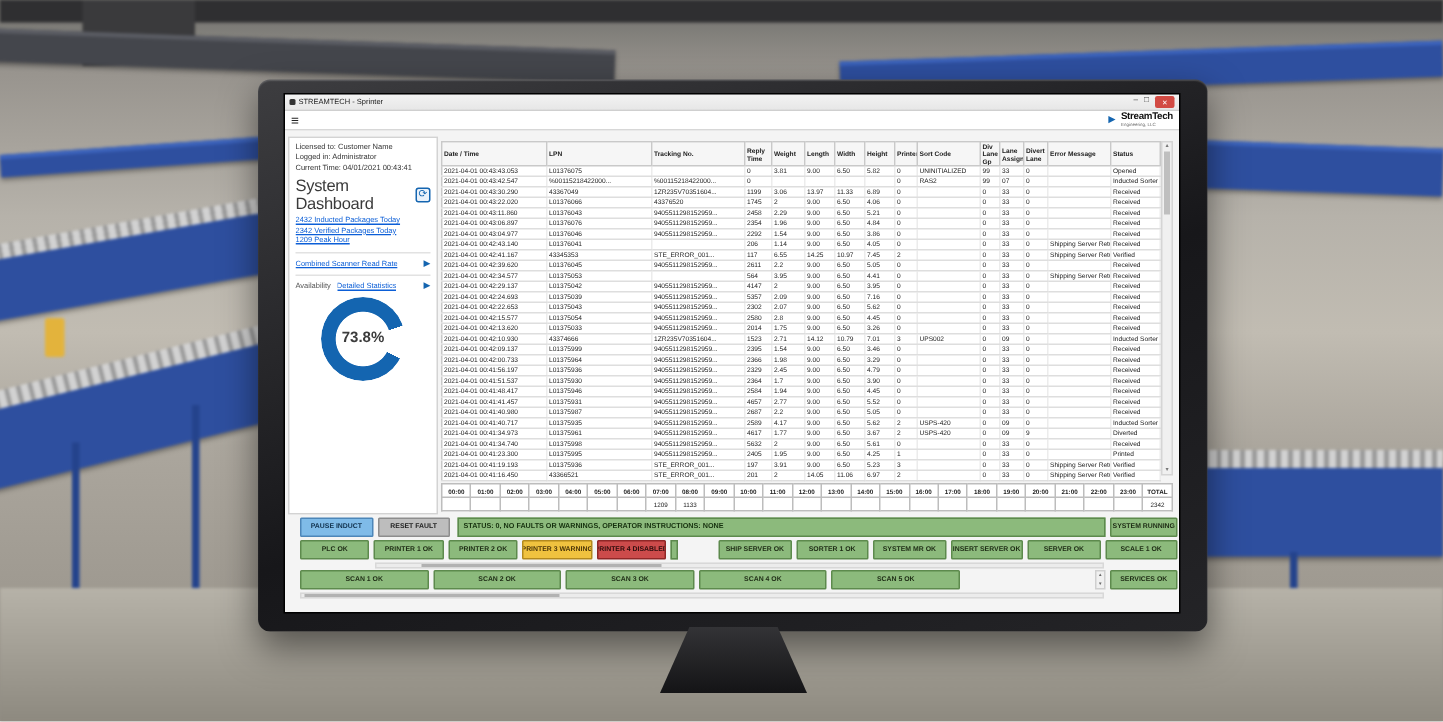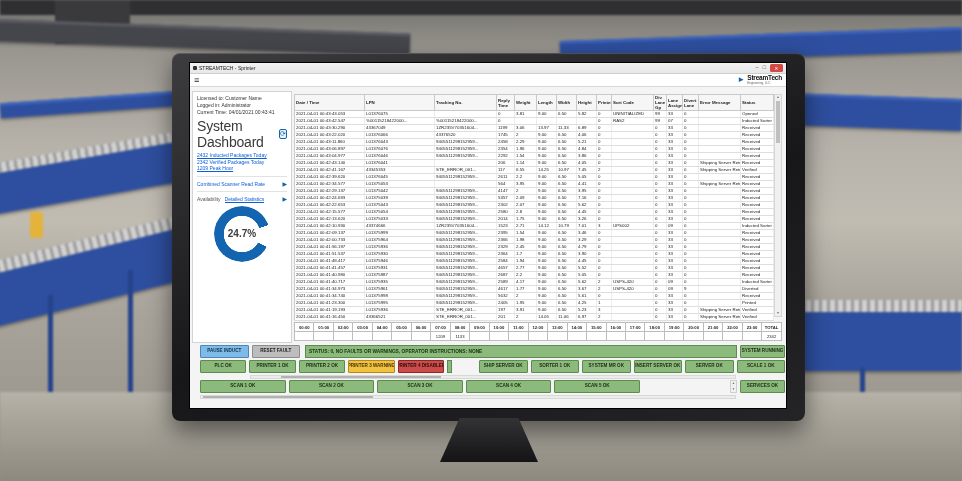--- a/index.html
+++ b/index.html
@@ -32,21 +32,21 @@
   .logo { margin-left:auto; display:flex; align-items:center; gap:2px; }
   .logoarrow { color:#1465b0; font-size:8px; line-height:1; }
   .logotext { display:flex; flex-direction:column; line-height:1; }
   .logotext b { font-size:6.5px; color:#101010; letter-spacing:-.2px; }
   .logotext i { font-size:3px; font-style:normal; color:#666; }
 
   
   .sidebar { position:absolute; left:2px; top:28px; width:100px; height:252px; background:#fff; border:1px solid #d3d3d3; padding:3px 4px; }
   .sline { font-size:5px; color:#333; line-height:7px; white-space:nowrap; overflow:hidden; }
   .dashrow { display:flex; align-items:center; margin:2px 0 2px; }
-  .dashtitle { font-size:14px; color:#3a3a3a; letter-spacing:-.2px; }
+  .dashtitle { font-size:11px; color:#3a3a3a; letter-spacing:-.2px; }
   .refreshbtn { margin-left:auto; width:11px; height:10px; border:1px solid #1465b0; border-radius:2px; background:#eaf2fb; color:#1465b0; font-size:7px; line-height:8px; text-align:center; }
   .slink { display:block; font-size:5px; color:#0b5ed7; text-decoration:underline; line-height:6.5px; white-space:nowrap; overflow:hidden; }
   .sdiv { border:none; border-top:1px solid #e2e2e2; margin:4px 0; }
   .raterow { display:flex; align-items:center; gap:2px; }
   .playicon { margin-left:auto; color:#1465b0; font-size:6px; line-height:1; }
   .availlbl { font-size:5px; color:#555; margin-right:2px; }
   .donut { position:relative; width:56px; height:56px; margin:3px auto 2px; }
   .ring { position:absolute; inset:0; border-radius:50%;
           background:conic-gradient(from 118deg,#1465b0 0 85%,#ffffff 85% 100%);
           -webkit-mask:radial-gradient(closest-side,transparent 64%,#000 66%); mask:radial-gradient(closest-side,transparent 64%,#000 66%); }
@@ -149,21 +149,21 @@
         <span class="playicon">▶</span>
       </div>
       <hr class="sdiv">
       <div class="raterow">
         <span class="availlbl">Availability</span>
         <a class="slink">Detailed Statistics</a>
         <span class="playicon">▶</span>
       </div>
       <div class="donut">
         <div class="ring ring2"></div>
-        <div class="donutval">24.7%</div>
+        <div class="donutval">73.8%</div>
       </div>
     </div>
 
     <table class="pkg-table">
       <colgroup id="pkg-colgroup">
           <col style="width: 70px;">
           <col style="width: 70px;">
           <col style="width: 62px;">
           <col style="width: 18px;">
           <col style="width: 22px;">

